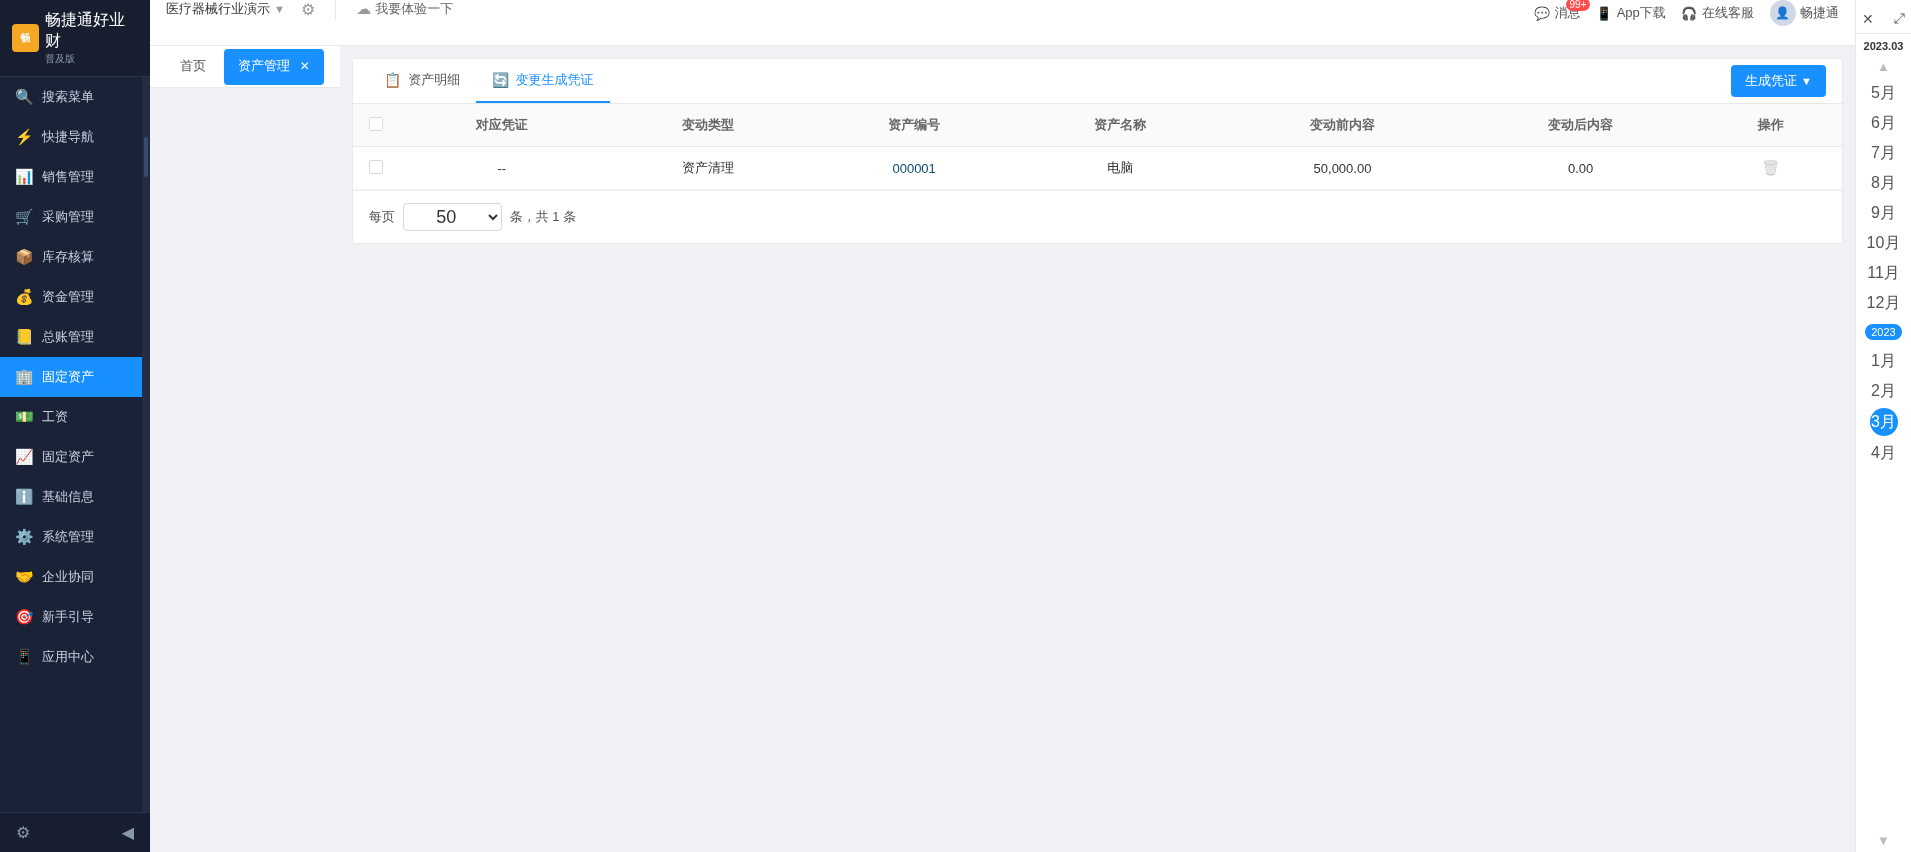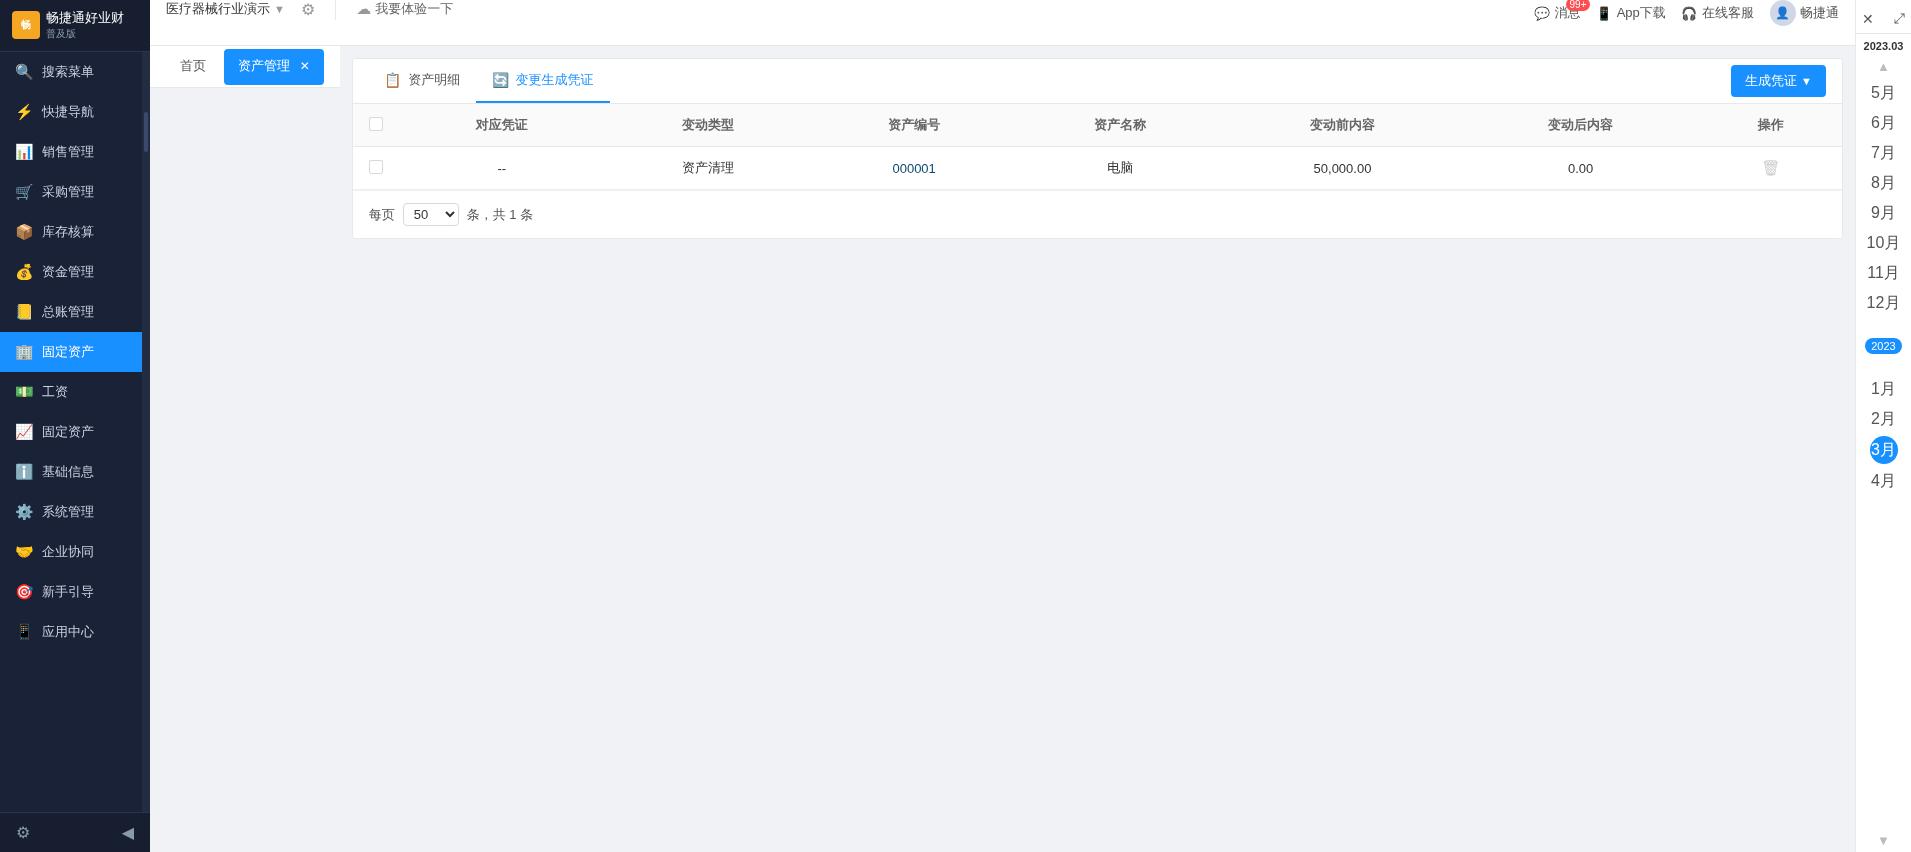--- a/index.html
+++ b/index.html
@@ -23,21 +23,21 @@
       gap: 6px;
       border-bottom: 1px solid #2a3450;
     }
     .sidebar-logo-icon {
       width: 28px; height: 28px;
       background: #f5a623;
       border-radius: 4px;
       display: flex; align-items: center; justify-content: center;
       color: #fff; font-size: 10px; font-weight: bold;
     }
-    .sidebar-logo-text { font-size: 13px; color: #fff; line-height: 1.3; font-family: Liberation Serif, serif; }
+    .sidebar-logo-text { font-size: 16px; color: #fff; line-height: 1.3; font-family: Liberation Serif, serif; }
     .sidebar-logo-sub { font-size: 10px; color: #8899aa; }
     .sidebar-scroll { flex: 1; overflow-y: auto; overflow-x: hidden; }
     .sidebar-scroll::-webkit-scrollbar { width: 4px; }
     .sidebar-scroll::-webkit-scrollbar-thumb { background: #2a3450; }
     .sidebar-item {
       display: flex; align-items: center; gap: 8px;
       padding: 11px 16px;
       cursor: pointer;
       color: #c8d0e0;
       font-size: 13px;
@@ -186,22 +186,22 @@
     
     .pagination {
       padding: 12px 16px;
       display: flex; align-items: center; gap: 8px;
       background: #fff;
       border-top: 1px solid #f0f0f0;
       font-size: 13px; color: #555;
     }
     .page-size-select {
       border: 1px solid #d9d9d9; border-radius: 4px;
-      padding: 2px 6px; font-size: 13px; color: #333;
-      background: #fff; cursor: pointer;
+      padding: 2px 23px; font-size: 18px; color: #333;
+      background: #fff; cursor: pointer; text-align: center;
     }
 
     
     .right-panel {
       width: 56px;
       background: #fff;
       border-left: 1px solid #e8e8e8;
       display: flex;
       flex-direction: column;
       align-items: center;
@@ -232,21 +232,21 @@
       width: 100%;
     }
     .month-item.active-circle {
       background: #1890ff; color: #fff; border-radius: 50%;
       width: 28px; height: 28px; margin: 1px auto;
       display: flex; align-items: center; justify-content: center;
     }
     .month-item.year-badge {
       background: #1890ff; color: #fff; border-radius: 10px;
       padding: 2px 6px; font-size: 11px;
-      height: auto; margin: 16px auto;
+      height: auto; margin: 2px auto;
       width: auto; display: flex; align-items: center; justify-content: center;
     }
     .month-nav-up, .month-nav-down {
       display: flex; align-items: center; justify-content: center;
       width: 100%; height: 24px; color: #bbb; cursor: pointer; font-size: 13px;
     }
 
     .right-panel-wrapper {
       display: flex;
       flex-direction: column;

